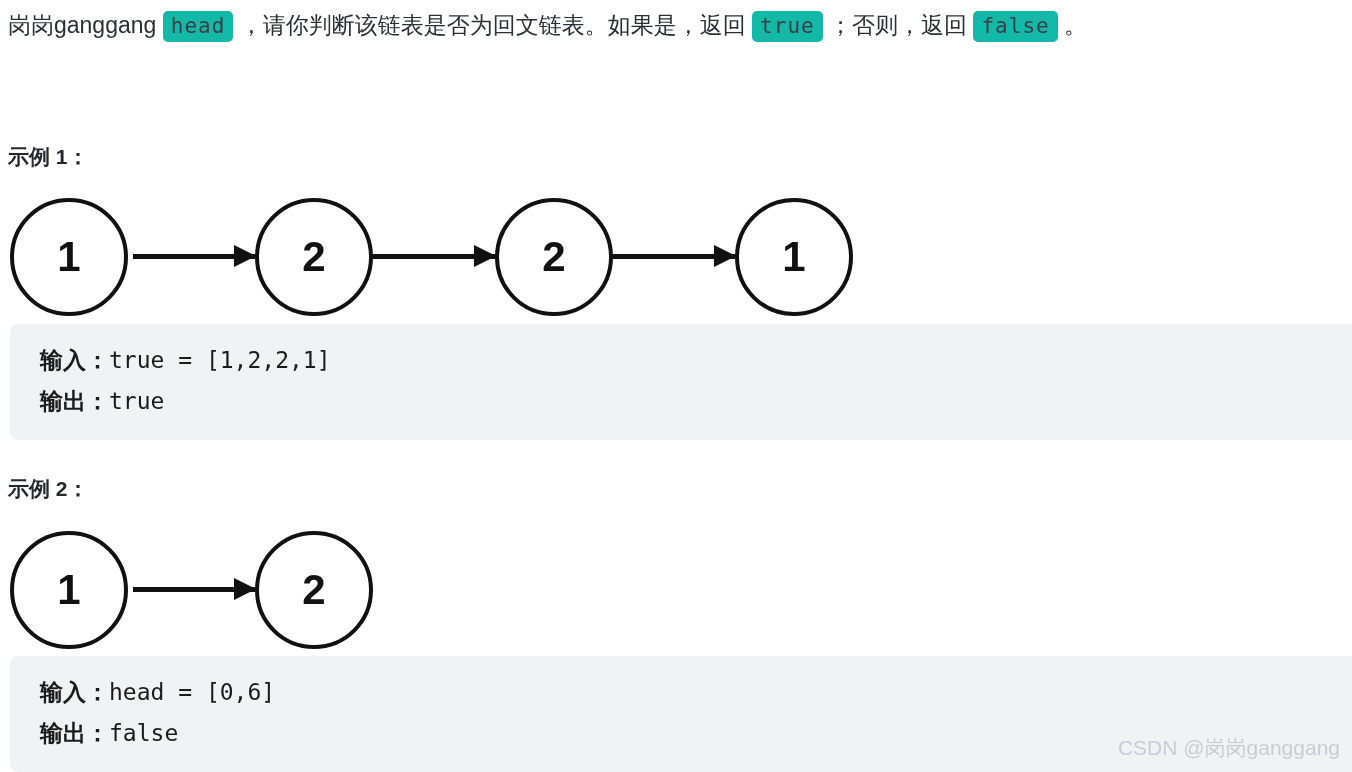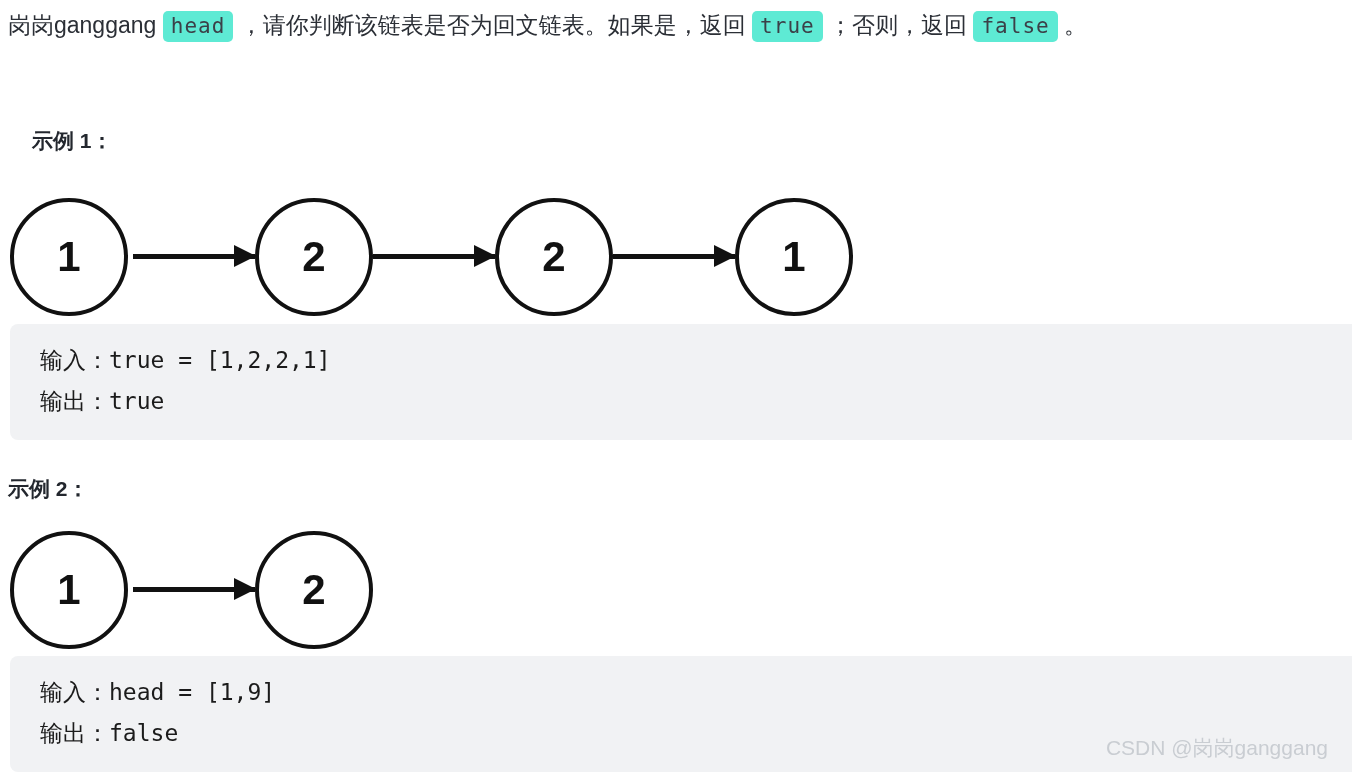--- a/index.html
+++ b/index.html
@@ -26,38 +26,38 @@
     font-size: 23px;
     line-height: 34px;
     letter-spacing: 0px;
     white-space: nowrap;
     color: #2b2f36;
   }
   .intro .seg { white-space: pre; }
 
   code.inline {
     font-family: "DejaVu Sans Mono", "Liberation Mono", monospace;
-    background: #5eead4;
+    background: #14b8a6;
     border-radius: 5px;
     padding: 3px 8px 4px 8px;
     font-size: 21px;
     color: #3b4048;
     letter-spacing: 1px;
   }
 
   
   .ex-heading {
     position: absolute;
     left: 8px;
     font-size: 21px;
     font-weight: bold;
     color: #23272e;
     white-space: nowrap;
   }
-  #ex1-heading { top: 127px; margin-left: 24px; }
+  #ex1-heading { top: 143px; }
   #ex2-heading { top: 475px; }
 
   
   .diagram {
     position: absolute;
     left: 0;
     height: 130px;
   }
   #diagram-1 { top: 196px; width: 1352px; }
   #diagram-2 { top: 529px; width: 1352px; }
@@ -117,28 +117,28 @@
     font-size: 23px;
     line-height: 41px;
     color: #1b1b1b;
     white-space: pre;
   }
   #codeblock-1 { top: 324px; }
   #codeblock-2 { top: 656px; }
   .codeblock .line { display: block; }
   .codeblock .label {
     font-family: "Liberation Sans", "DejaVu Sans", sans-serif;
-    font-weight: normal;
+    font-weight: bold;
     text-align: center;
   }
 
   
   .watermark {
     position: absolute;
-    right: 24px;
+    right: 12px;
     bottom: 10px;
     font-size: 21px;
     color: #c9cdd2;
     font-family: "Liberation Sans", "DejaVu Sans", sans-serif;
     white-space: nowrap;
   }
 </style>
 </head>
 <body>
 
@@ -171,15 +171,15 @@
 
 <div class="diagram" id="diagram-2">
   <div class="node" style="left:10px;">1</div>
   <div class="arrow" style="left:133px; width:122px;">
     <div class="shaft"></div>
     <div class="head"></div>
   </div>
   <div class="node" style="left:255px;">2</div>
 </div>
 
-<div class="codeblock" id="codeblock-2"><span class="line"><span class="label">输入：</span><span>head = [1,9]</span></span><span class="line"><span class="label">输出：</span><span>false</span></span></div>
+<div class="codeblock" id="codeblock-2"><span class="line"><span class="label">输入：</span><span>head = [0,6]</span></span><span class="line"><span class="label">输出：</span><span>false</span></span></div>
 
 <div class="watermark">CSDN @岗岗ganggang</div>
 
 </body></html>

